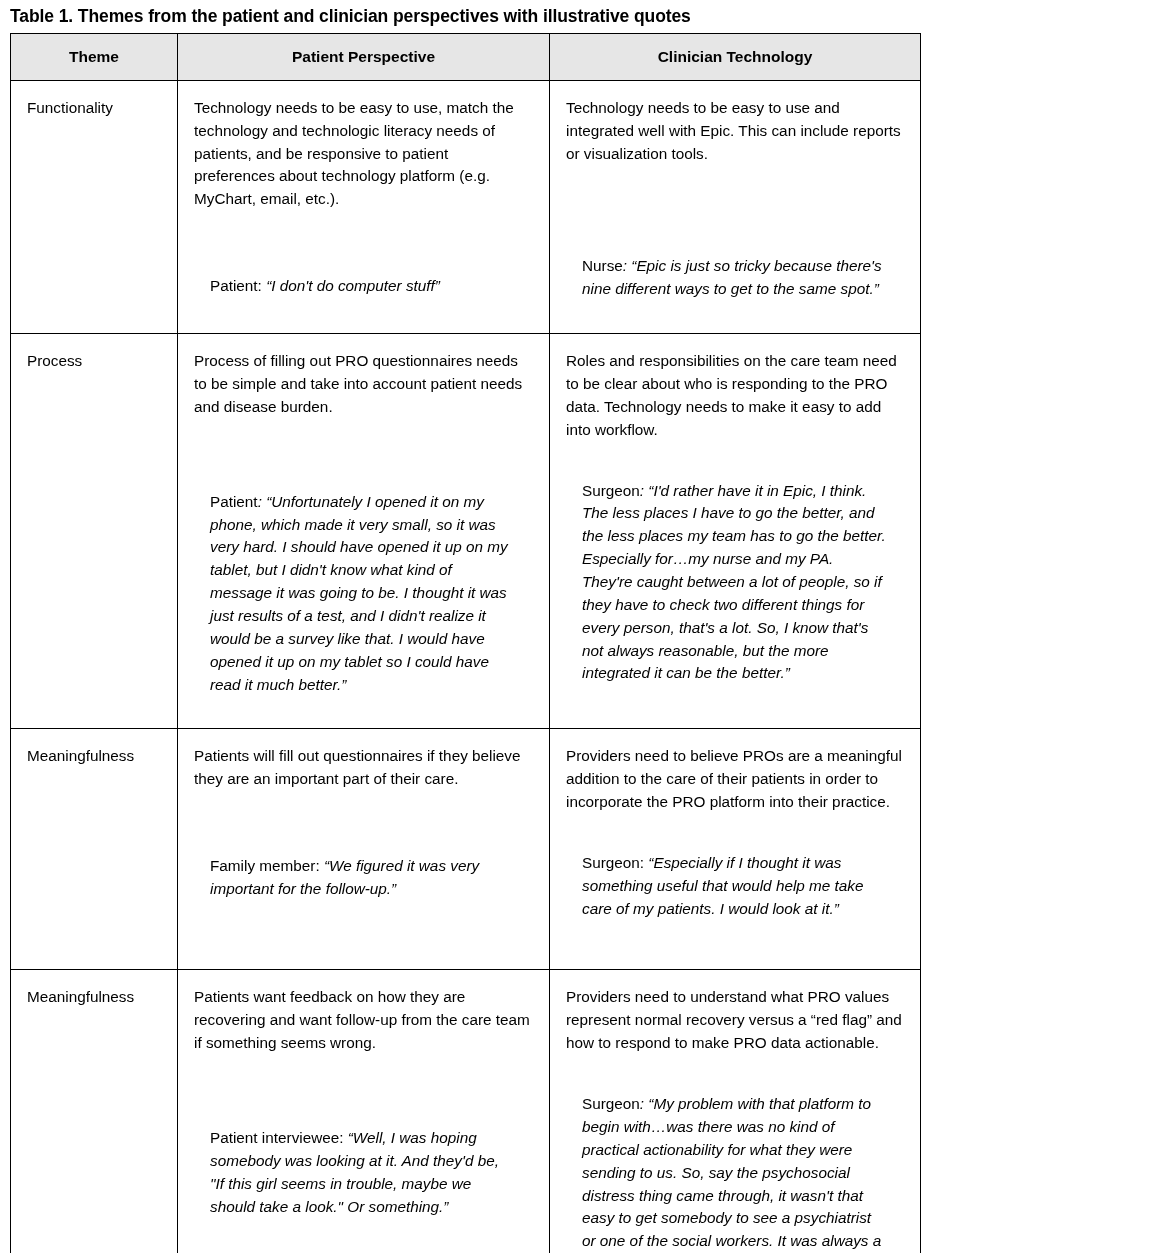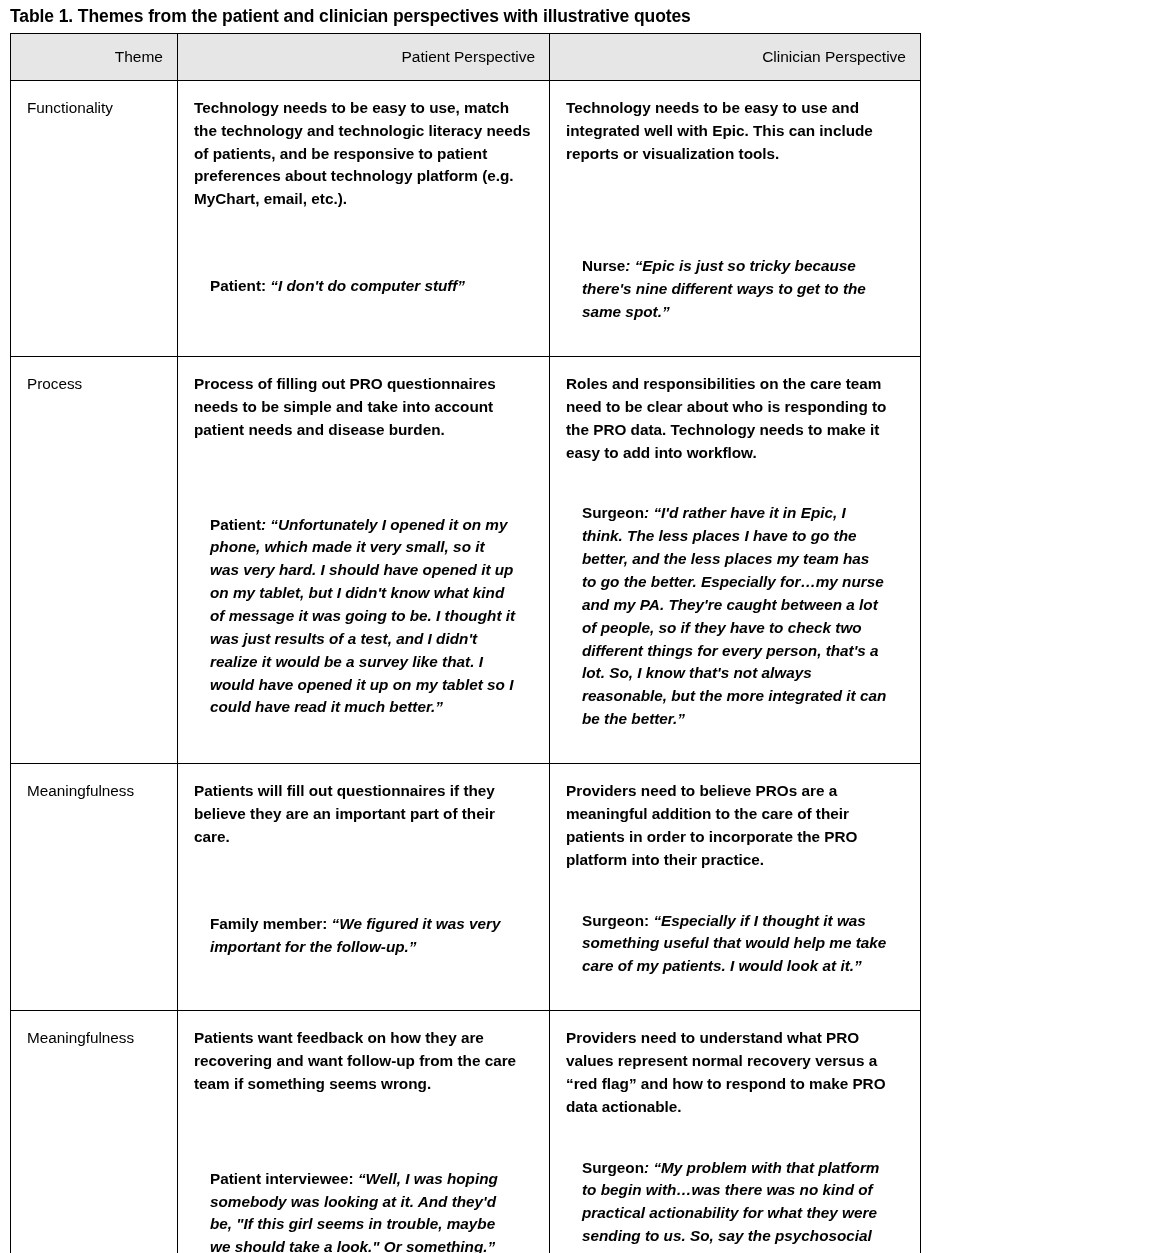--- a/index.html
+++ b/index.html
@@ -42,33 +42,32 @@
   table.themes col.c-clin   { width: 371px; }
 
   table.themes th,
   table.themes td {
     border: 1.2px solid #000000;
     vertical-align: top;
     padding: 16px;
   }
   table.themes thead th {
     background: #e6e6e6;
-    text-align: right;
+    text-align: center;
     font-size: 15.5px;
-    font-weight: normal;
+    font-weight: bold;
     height: 42px;
     vertical-align: middle;
     padding: 2px 14px;
   }
   td.theme-cell {
     padding: 9px 8px 10px 9px;
   }
   td.body-cell {
     padding: 9px 10px 10px 10px;
-    font-weight: bold;
   }
   .theme-label {
     font-size: 15.3px;
     line-height: 1.45;
   }
   .desc {
     font-size: 15.3px;
     line-height: 1.495;
     margin: 0;
   }
@@ -103,21 +102,21 @@
   <table class="themes">
     <colgroup>
       <col class="c-theme">
         <col class="c-pat">
         <col class="c-clin">
     </colgroup>
     <thead>
       <tr>
         <th>Theme</th>
         <th>Patient Perspective</th>
-        <th>Clinician Perspective</th>
+        <th>Clinician Technology</th>
       </tr>
     </thead>
     <tbody>
 
       <tr class="row-fn">
         <td class="theme-cell">
           <div class="theme-label">Functionality</div>
         </td>
         <td class="body-cell">
           <p class="desc">Technology needs to be easy to use, match the technology and technologic literacy needs of patients, and be responsive to patient preferences about technology platform (e.g. MyChart, email, etc.).</p>

